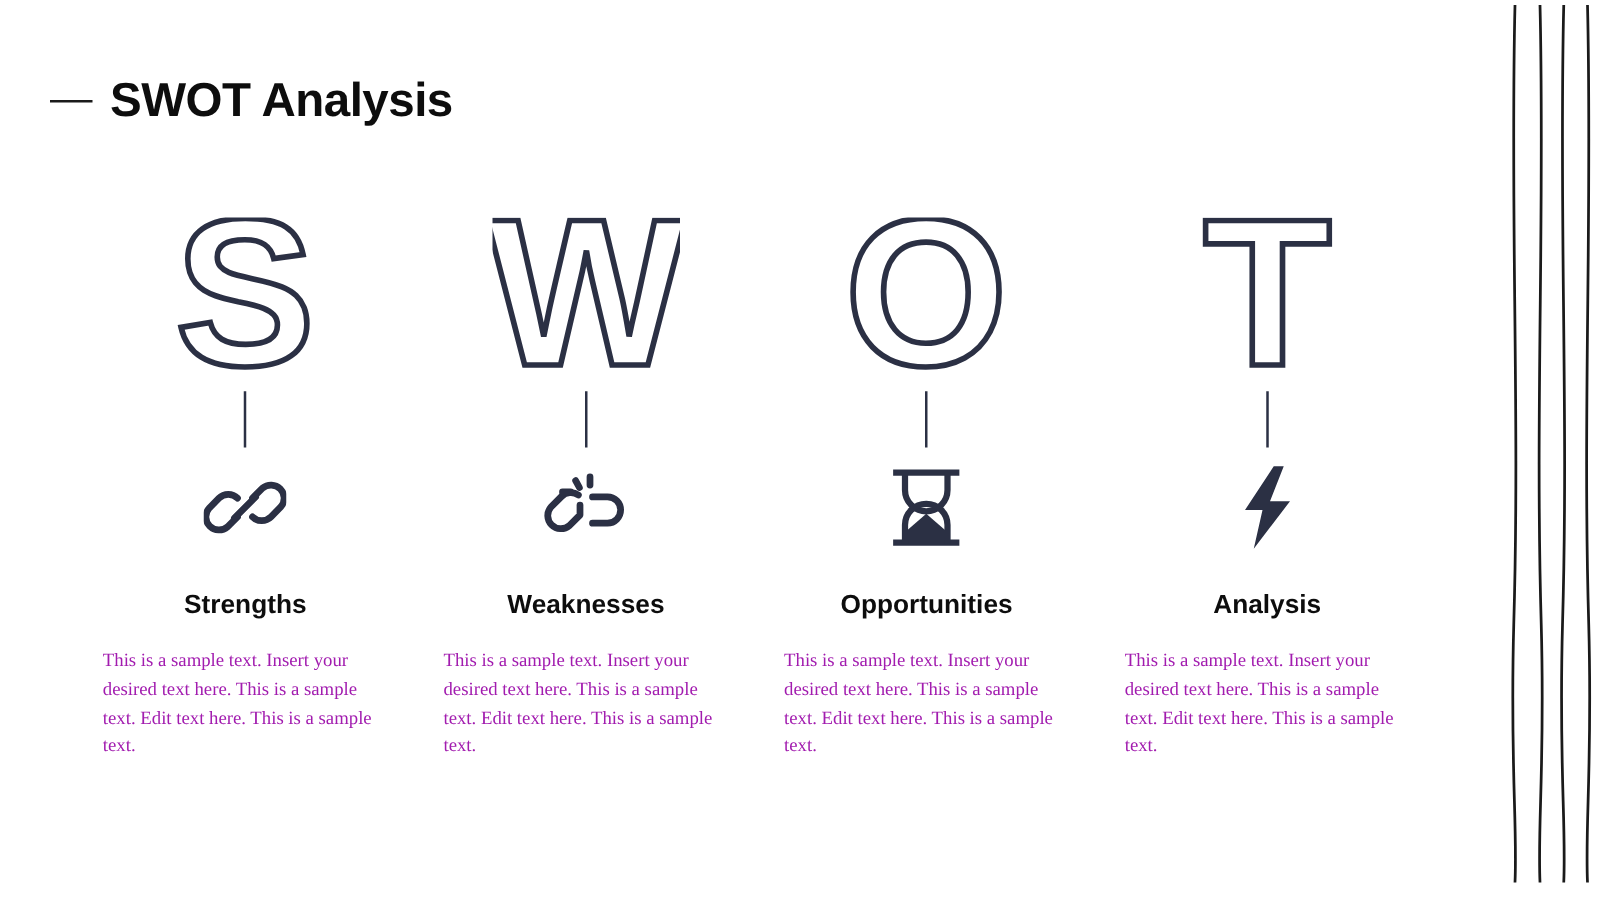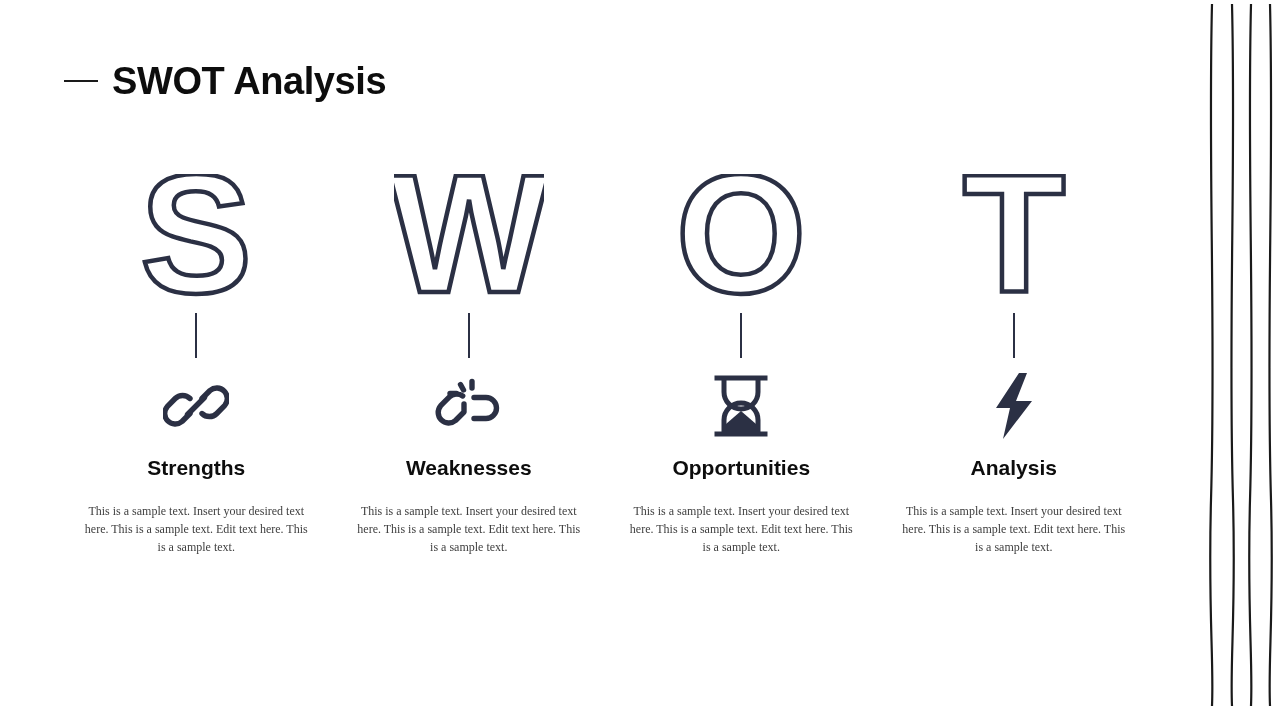--- a/index.html
+++ b/index.html
@@ -11,21 +11,21 @@
     height: 720px;
     background: #ffffff;
     font-family: "Liberation Sans", sans-serif;
     overflow: hidden;
     position: relative;
   }
 
   
   .title-row {
     position: absolute;
-    left: 64px;
+    left: 40px;
     top: 62px;
     display: flex;
     align-items: center;
     gap: 14px;
   }
   .title-dash {
     width: 34px;
     height: 2px;
     background: #1a1a1a;
     flex: none;
@@ -75,31 +75,30 @@
     align-items: center;
     justify-content: center;
     margin-top: 8px;
   }
   .icon-wrap svg { display: block; }
 
   .col-heading {
     font-size: 21px;
     font-weight: bold;
     color: #0d0d0d;
-    margin-top: 10px;
+    margin-top: 26px;
     text-align: center;
     white-space: nowrap;
   }
 
   .col-body {
     font-family: "Liberation Serif", serif;
-    font-size: 12px;
+    font-size: 15px;
     line-height: 1.52;
-    color: #404040;
-    text-align: center;
+    color: #a21caf;
     margin-top: 22px;
     width: 228px;
   }
 
   
   .edge-lines {
     position: absolute;
     right: 0;
     top: 0;
     width: 90px;

